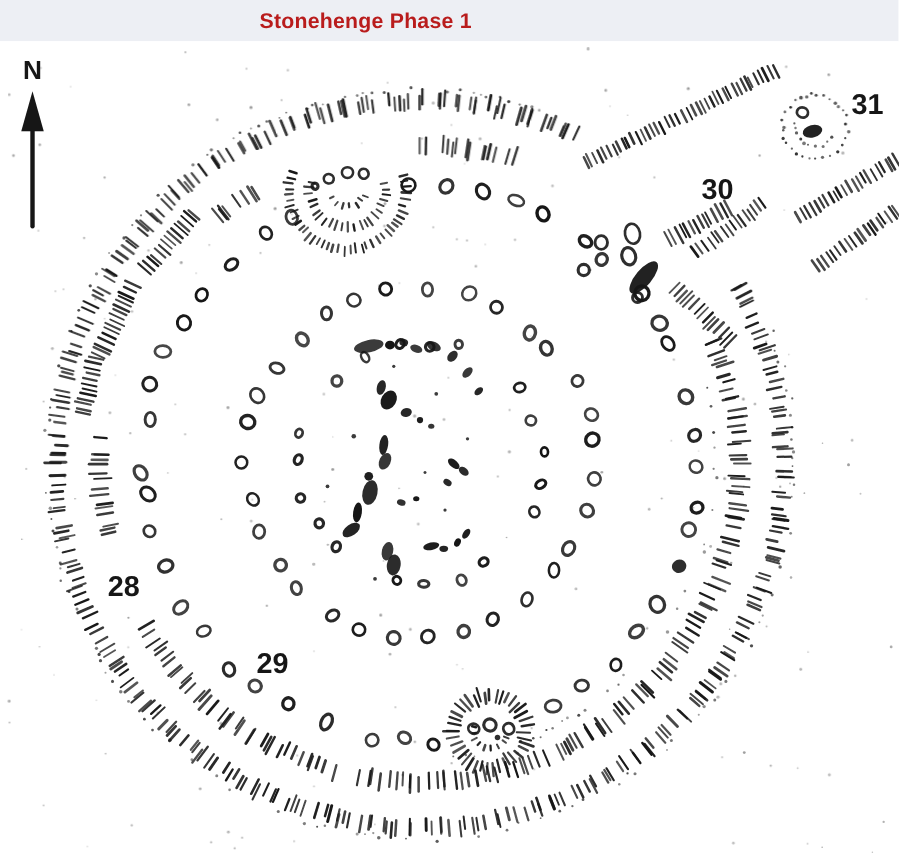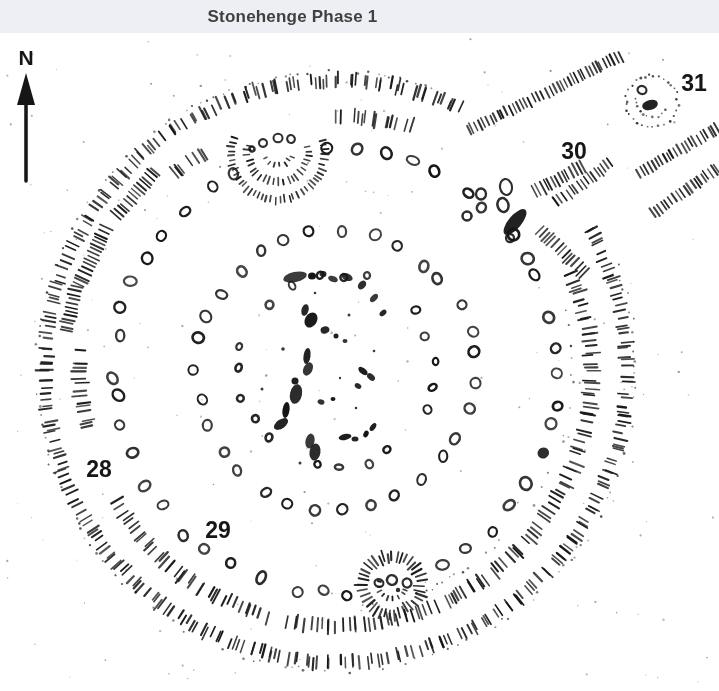--- a/index.html
+++ b/index.html
@@ -1,18 +1,18 @@
 <!DOCTYPE html>
 <html><head>
 <meta charset="utf-8">
 <style>
   html,body{margin:0;padding:0;background:#fff;}
   .frame{width:719px;height:691px;overflow:hidden;background:#fff;font-family:"Liberation Sans","DejaVu Sans",sans-serif;}
   .caption-bar{height:33px;background:#edeff4;display:flex;align-items:center;}
-  .caption-text{width:585px;text-align:center;font-weight:bold;font-size:17px;color:#404040;letter-spacing:.2px;}
+  .caption-text{width:585px;text-align:center;font-weight:bold;font-size:17px;color:#b91c1c;letter-spacing:.2px;}
   .map-area{width:719px;height:658px;background:#fff;position:relative;}
   svg{display:block;}
 </style>
 </head>
 <body>
 
 <div class="frame">
   <div class="caption-bar">
     <div class="caption-text">Stonehenge Phase 1</div>
   </div>

